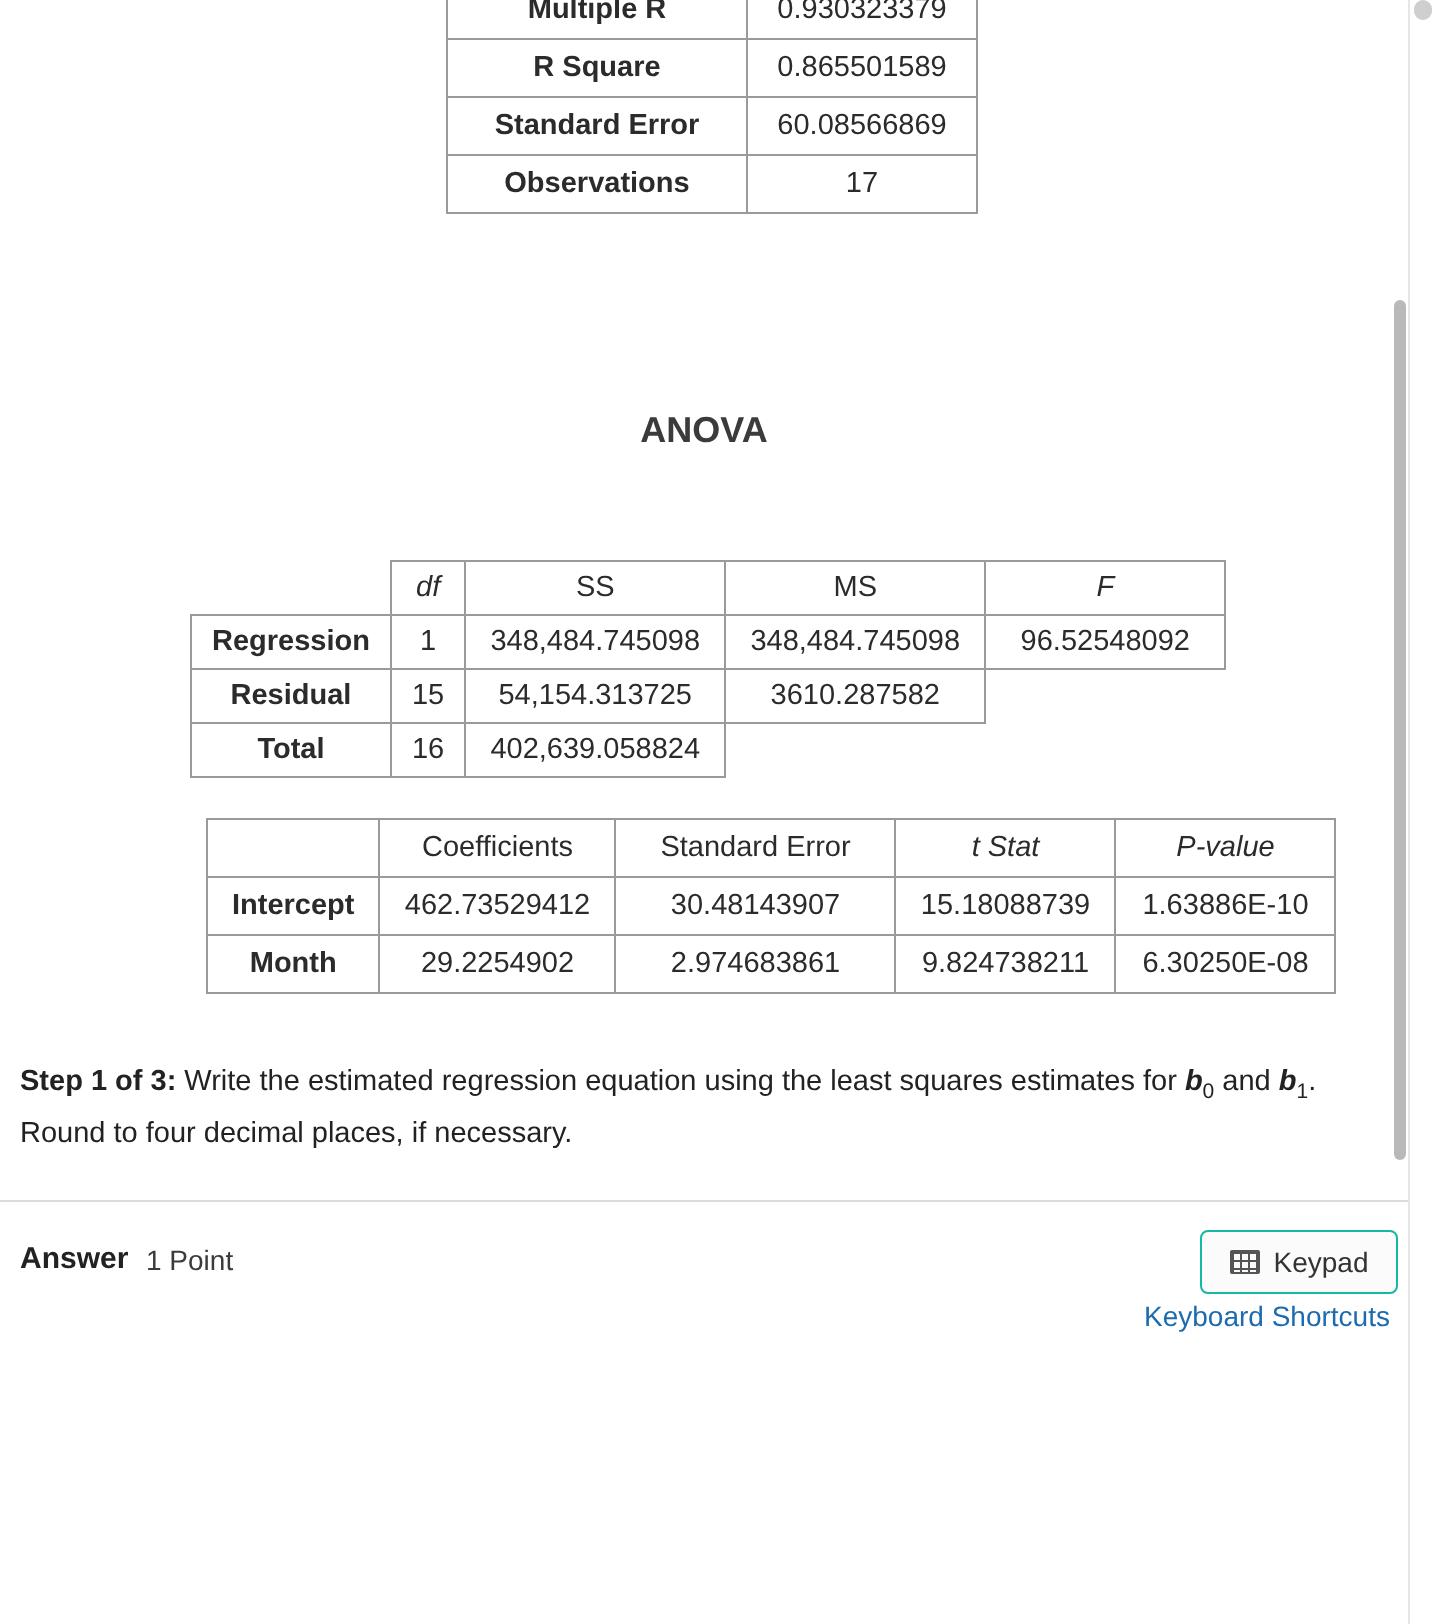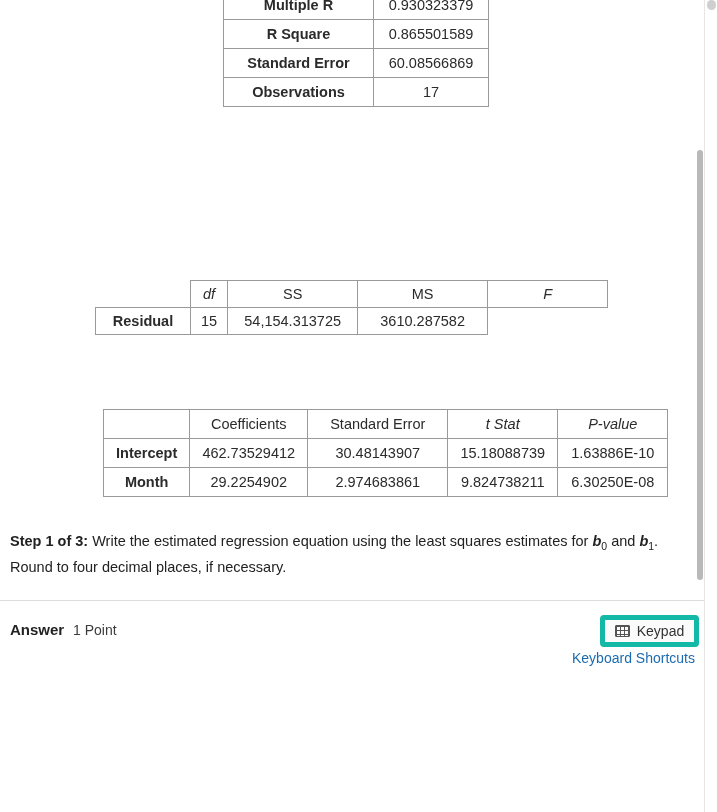--- a/index.html
+++ b/index.html
@@ -177,21 +177,21 @@
     top: 622px;
     font-size: 14px;
     color: #3b3b3b;
   }
   .keypad-btn {
     position: absolute;
     left: 600px;
     top: 615px;
     width: 99px;
     height: 32px;
-    border: 5px solid #14b8a6;
+    border: 1px solid #14b8a6;
     border-radius: 4px;
     background: #fbfbfb;
     display: flex;
     align-items: center;
     justify-content: center;
     gap: 7px;
     font-size: 14px;
     color: #333;
     cursor: pointer;
   }
@@ -245,36 +245,51 @@
           <td class="val">60.08566869</td>
         </tr>
         <tr>
           <td class="label">Observations</td>
           <td class="val">17</td>
         </tr>
       </tbody>
     </table>
   </div>
 
+  <div class="anova-title">ANOVA</div>
 
   <div class="anova-wrap">
     <table class="stat">
       <tbody>
         <tr>
           <th class="c-head noborder"></th>
           <th class="c-df ital">df</th>
           <th class="c-ss">SS</th>
           <th class="c-ms">MS</th>
           <th class="c-f ital">F</th>
         </tr>
         <tr>
+          <td class="label">Regression</td>
+          <td>1</td>
+          <td>348,484.745098</td>
+          <td>348,484.745098</td>
+          <td>96.52548092</td>
+        </tr>
+        <tr>
           <td class="label">Residual</td>
           <td>15</td>
           <td>54,154.313725</td>
           <td>3610.287582</td>
+          <td class="noborder"></td>
+        </tr>
+        <tr>
+          <td class="label">Total</td>
+          <td>16</td>
+          <td>402,639.058824</td>
+          <td class="noborder"></td>
           <td class="noborder"></td>
         </tr>
       </tbody>
     </table>
   </div>
 
   <div class="coef-wrap">
     <table class="stat">
       <tbody>
         <tr>

